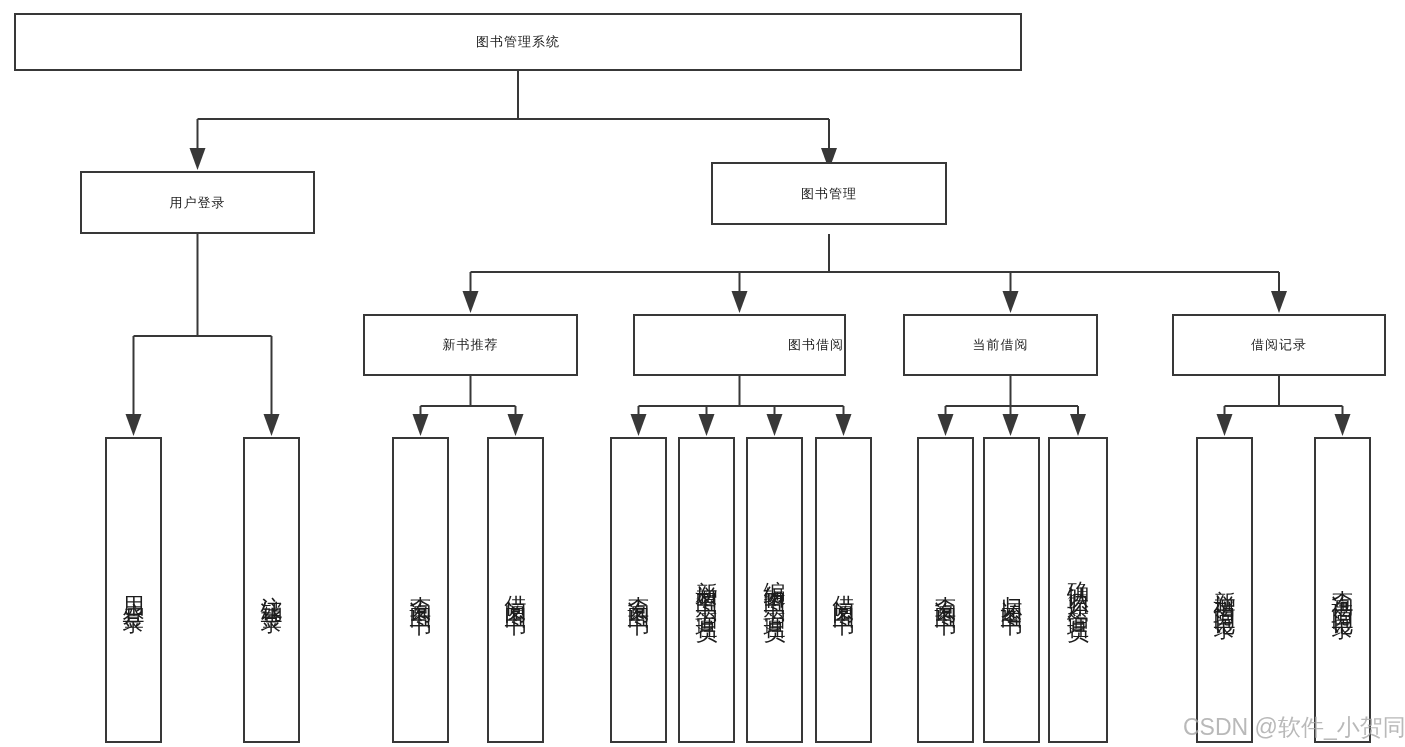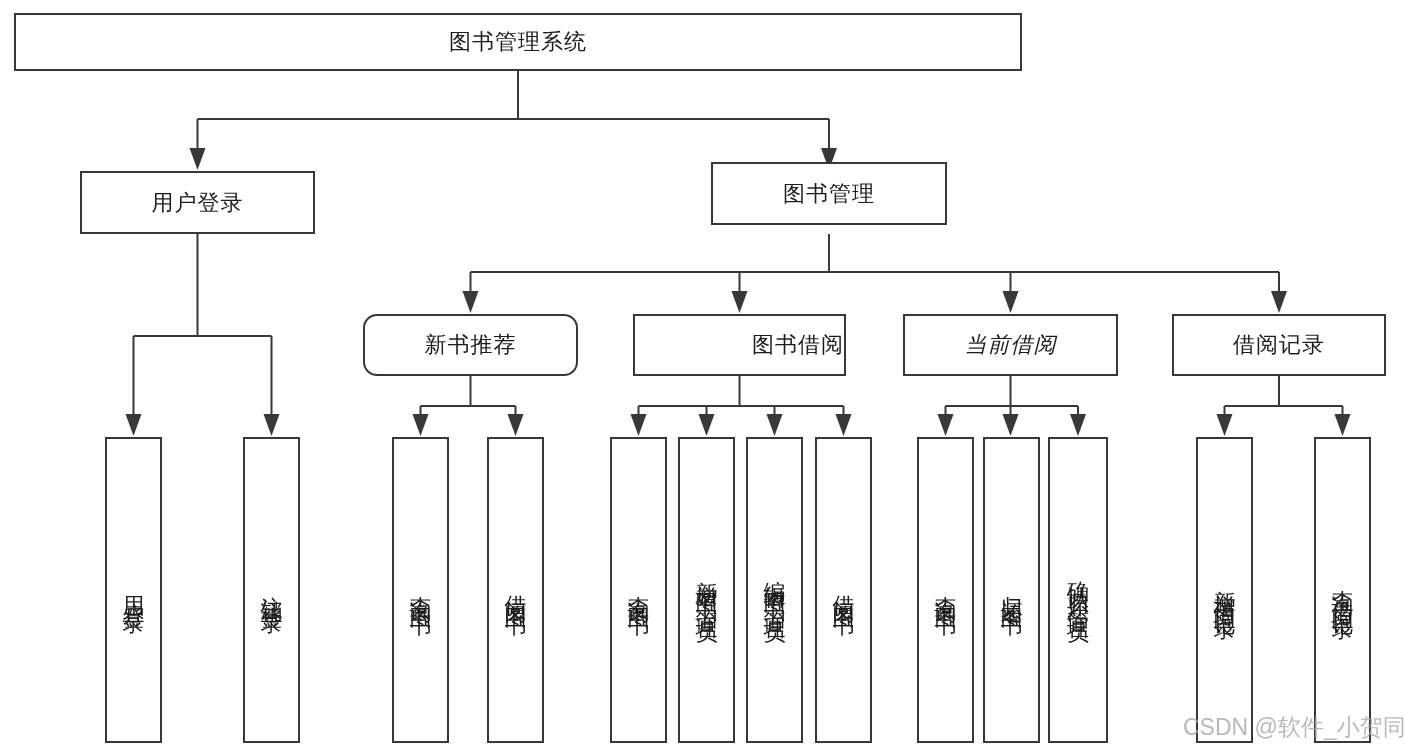--- a/index.html
+++ b/index.html
@@ -21,36 +21,36 @@
     position: absolute;
     box-sizing: border-box;
     border: 2px solid #383838;
     background: #ffffff;
     color: #1c1c1c;
     display: flex;
     align-items: center;
     justify-content: center;
     z-index: 2;
   }
-  .h-node { font-size: 22px; letter-spacing: 1px; }
+  .h-node { font-size: 13px; letter-spacing: 1px; }
   .v-node {
     writing-mode: vertical-rl;
     text-orientation: mixed;
     font-size: 22px;
     letter-spacing: 6px;
     line-height: 1;
   }
   .root-node   { left: 14px;  top: 13px;  width: 1008px; height: 58px; }
 
   .n-userlogin { left: 80px;  top: 171px; width: 235px; height: 63px; }
   .n-bookmgmt  { left: 711px; top: 162px; width: 236px; height: 63px; }
 
-  .n-newbook   { left: 363px;  top: 314px; width: 215px; height: 62px; border-radius: 14px; }
+  .n-newbook   { left: 363px;  top: 314px; width: 215px; height: 62px; }
   .n-borrow    { left: 633px;  top: 314px; width: 213px; height: 62px; justify-content: flex-end; }
-  .n-current   { left: 903px;  top: 314px; width: 215px; height: 62px; font-style: italic; }
+  .n-current   { left: 903px;  top: 314px; width: 195px; height: 62px; }
   .n-records   { left: 1172px; top: 314px; width: 214px; height: 62px; }
 
   .leaf { top: 437px; width: 57px; height: 306px; }
   .leaf-1  { left: 105px; }
   .leaf-2  { left: 243px; }
   .leaf-3  { left: 392px; }
   .leaf-4  { left: 487px; }
   .leaf-5  { left: 610px; }
   .leaf-6  { left: 678px; }
   .leaf-7  { left: 746px; }

